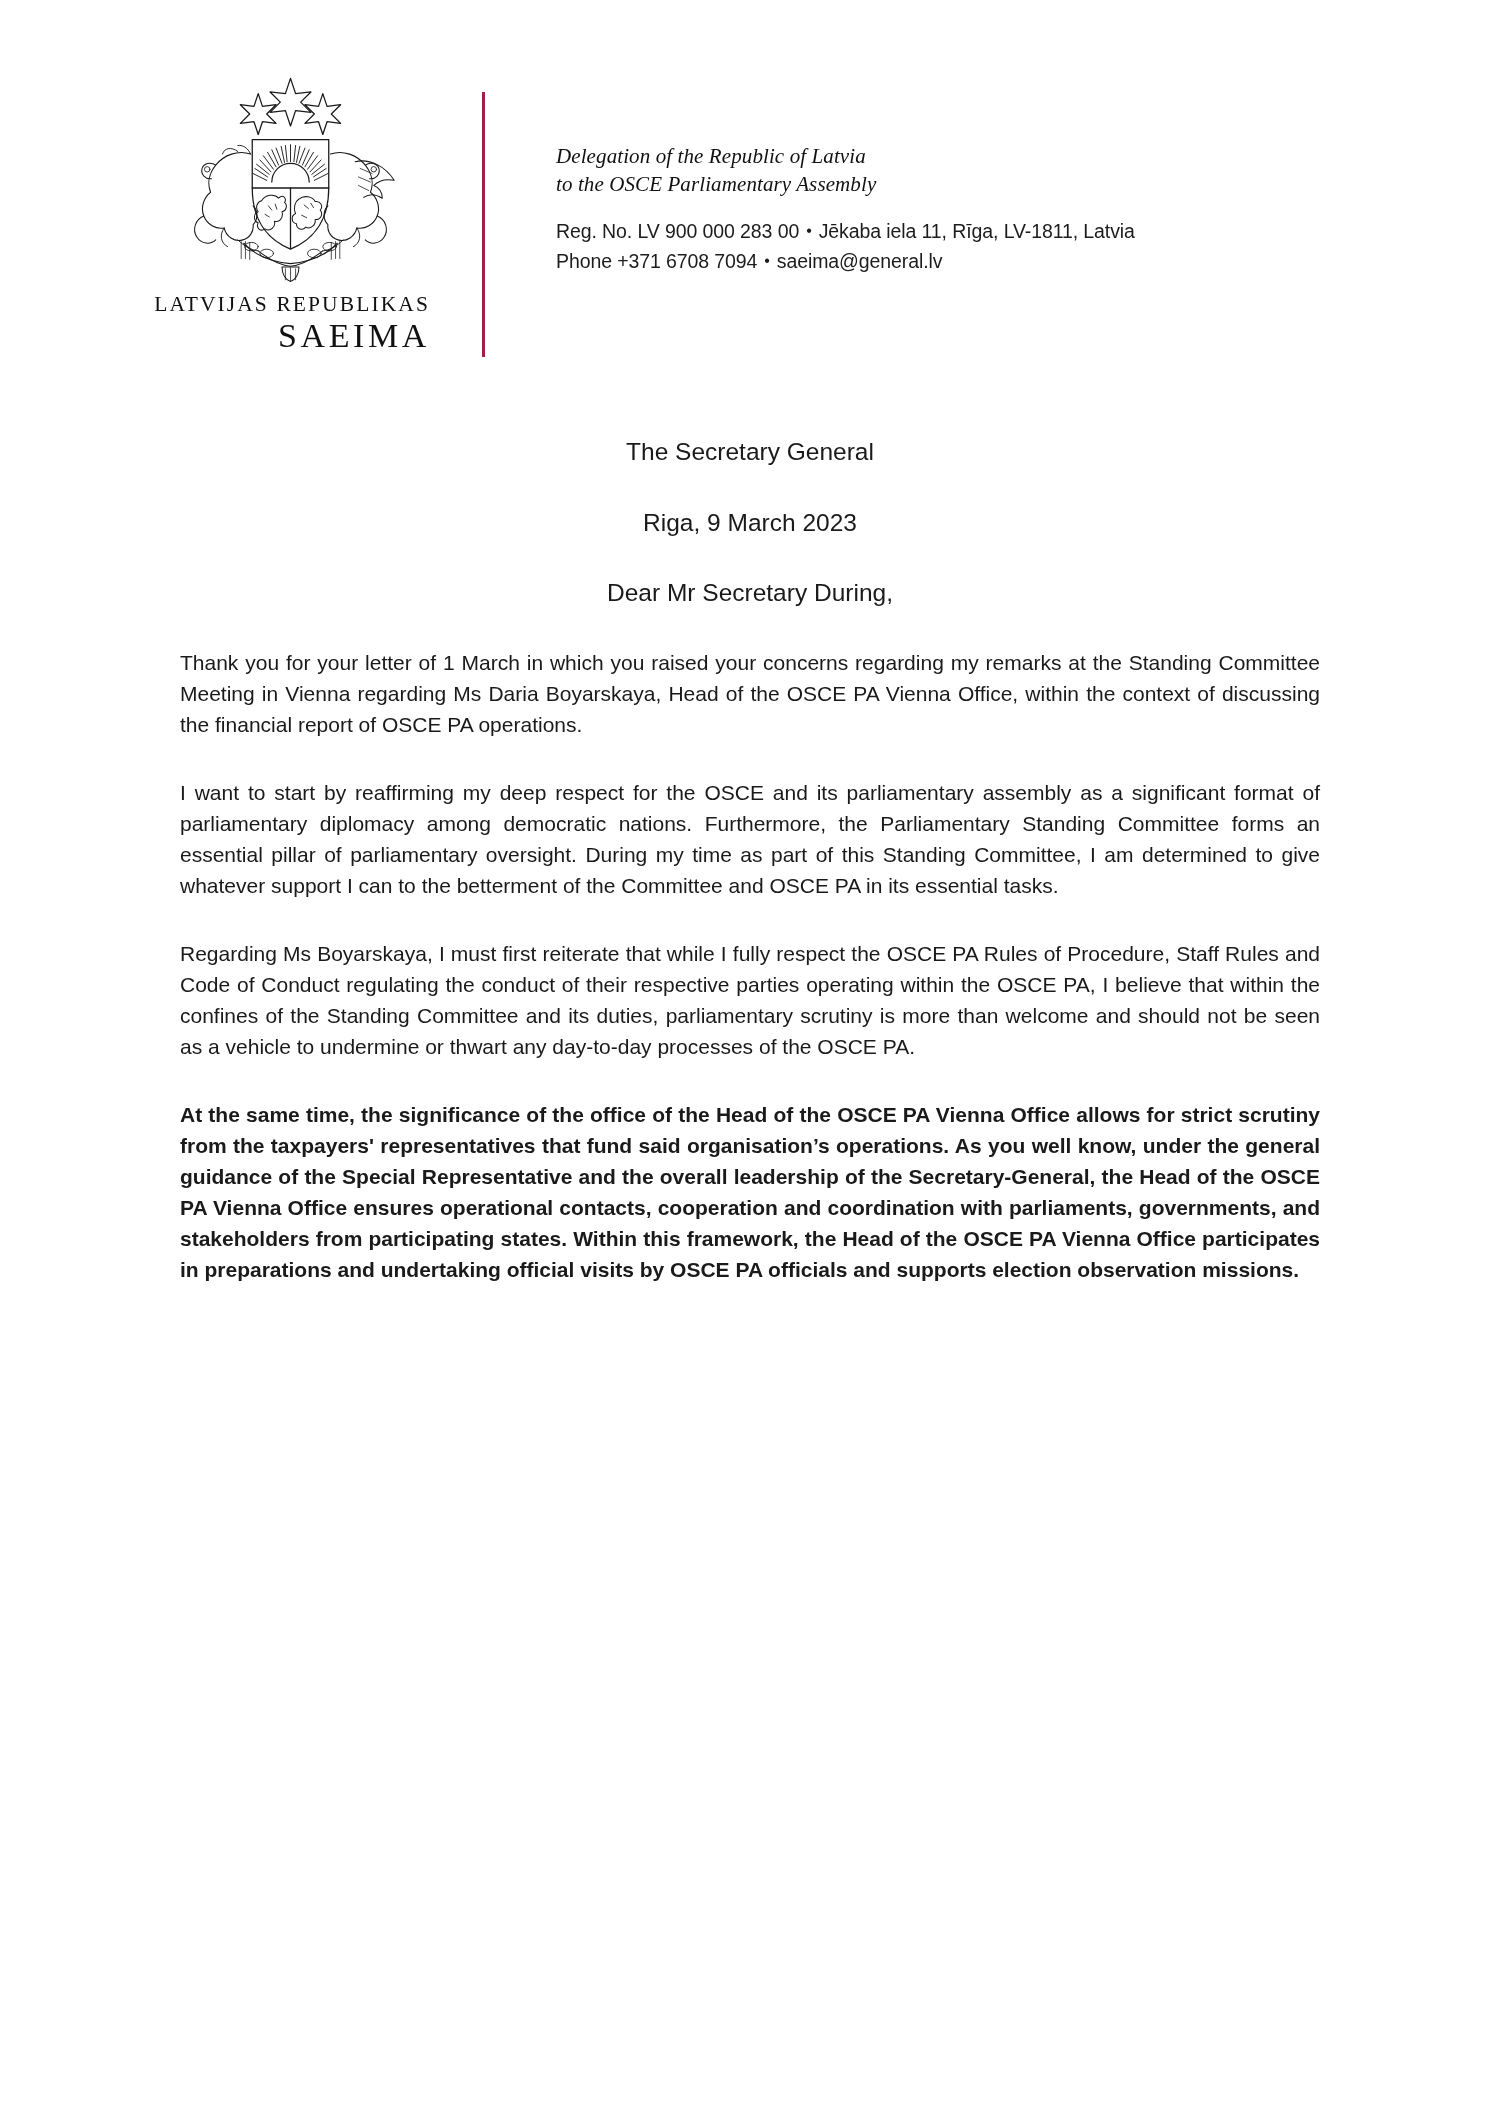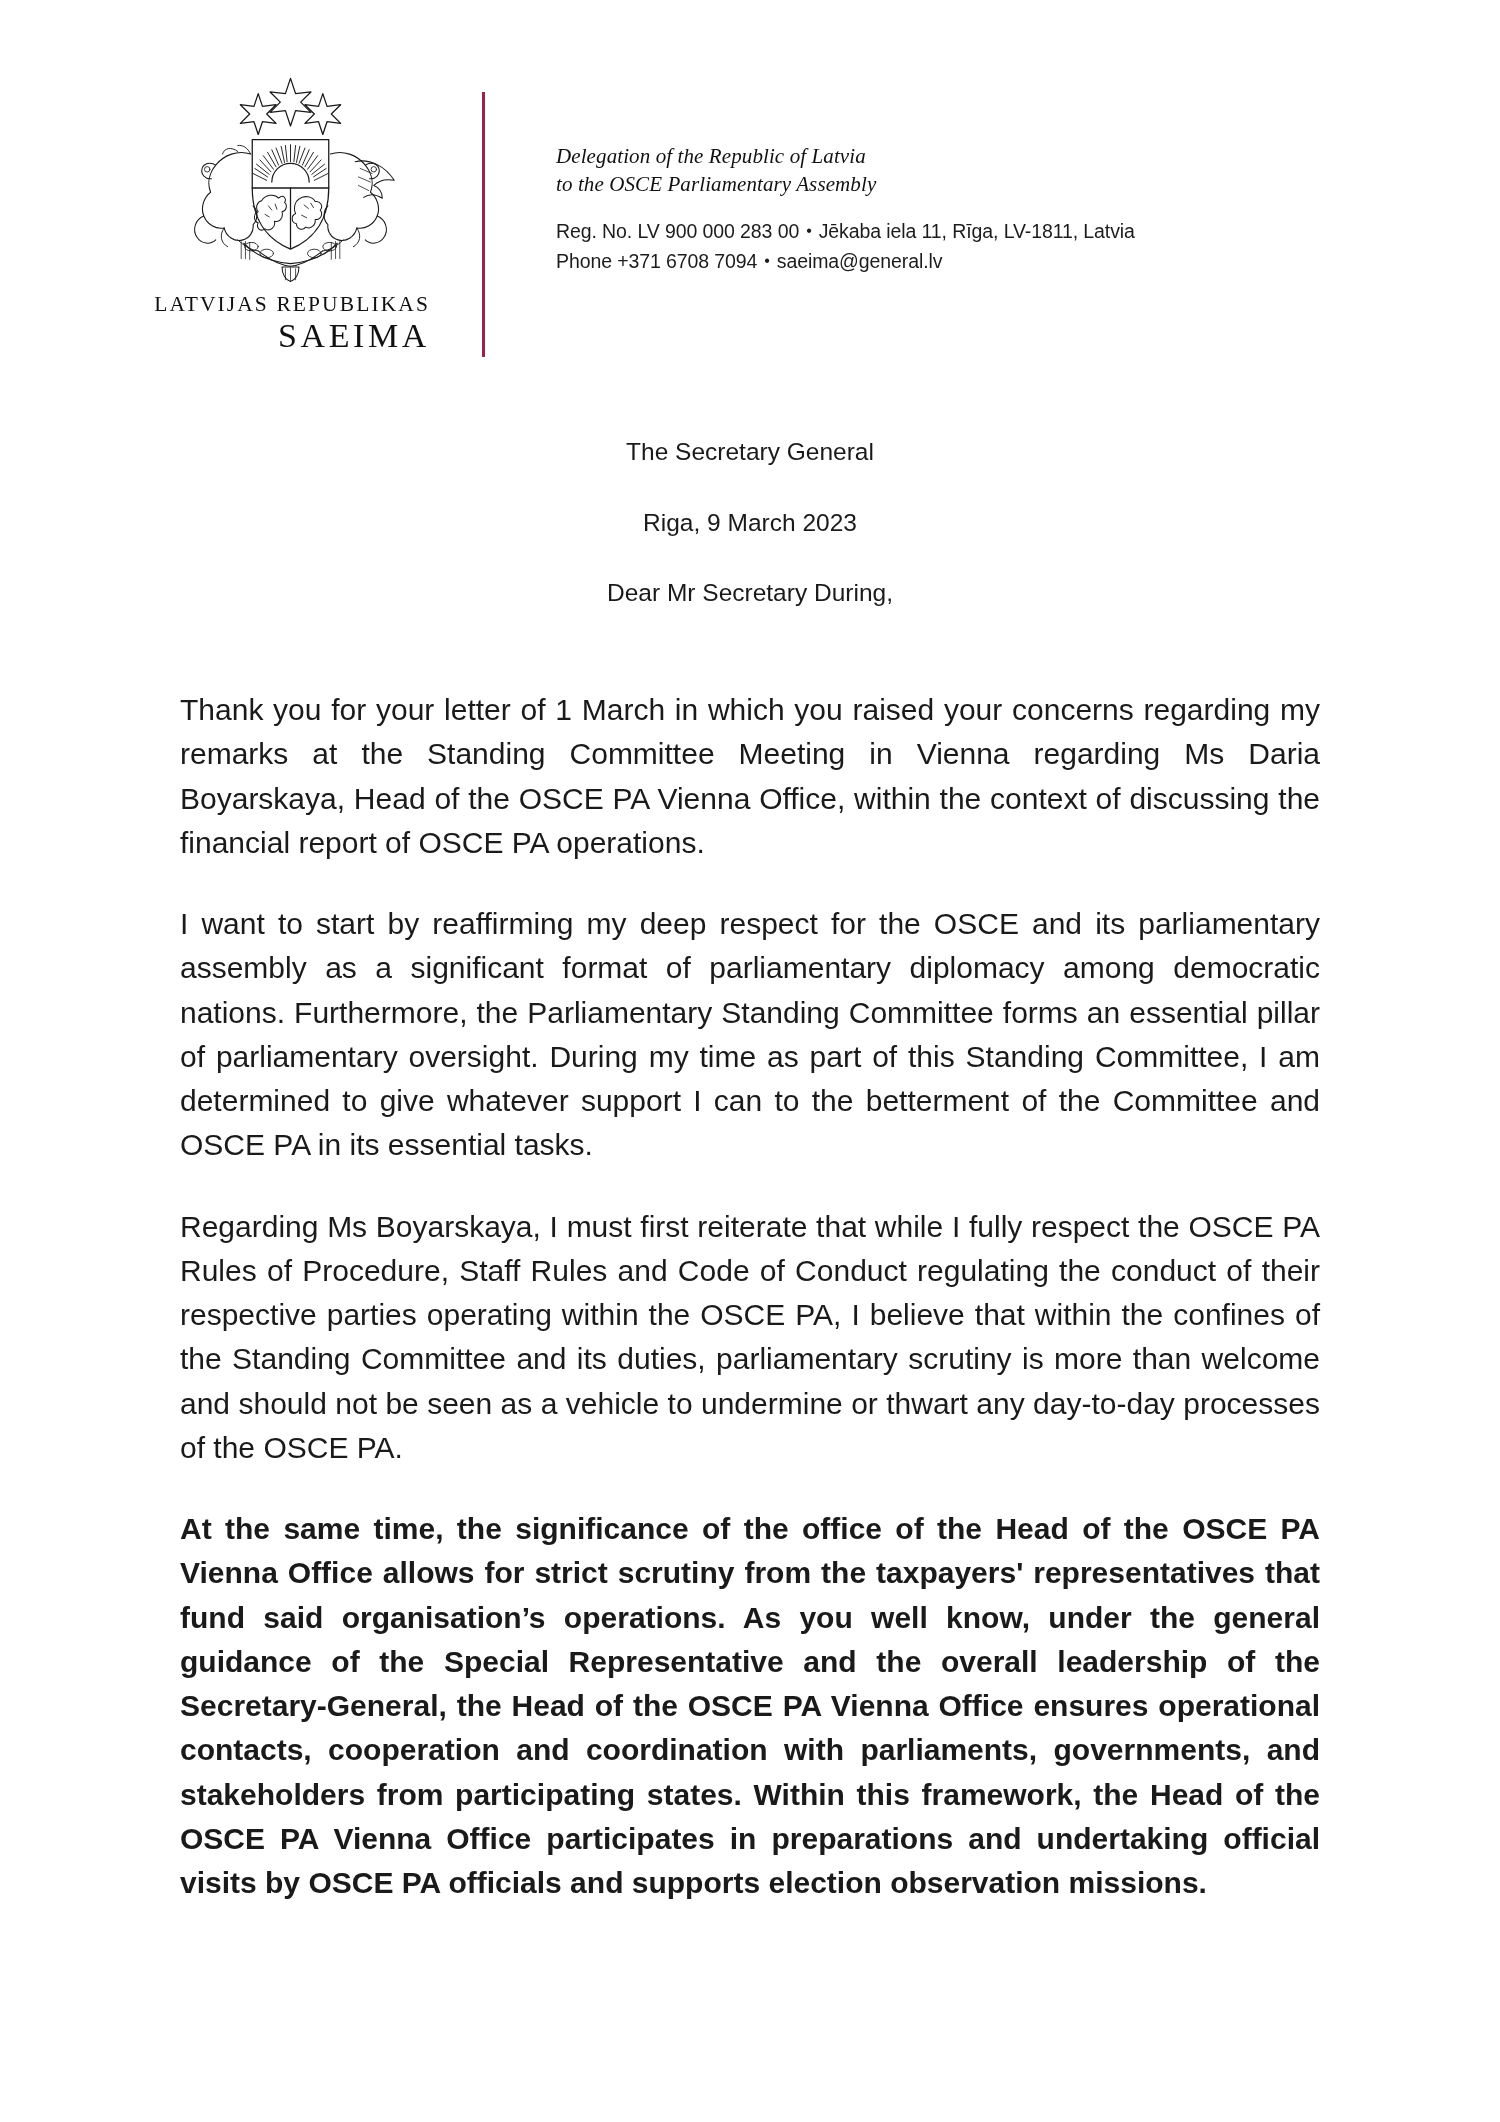--- a/index.html
+++ b/index.html
@@ -119,24 +119,23 @@
   .addr-line:last-child {
     margin-bottom: 0;
   }
 
   
   .body-block {
     position: absolute;
     left: 180px;
     top: 648px;
     width: 1140px;
-    font-size: 30px;
+    font-size: 21px;
     line-height: 1.475;
     color: #1a1a1a;
-    margin-top: 40px;
   }
   .para {
     margin: 0 0 37px 0;
     text-align: justify;
     text-justify: inter-word;
   }
   .para:last-child {
     margin-bottom: 0;
     font-weight: bold;
   }

